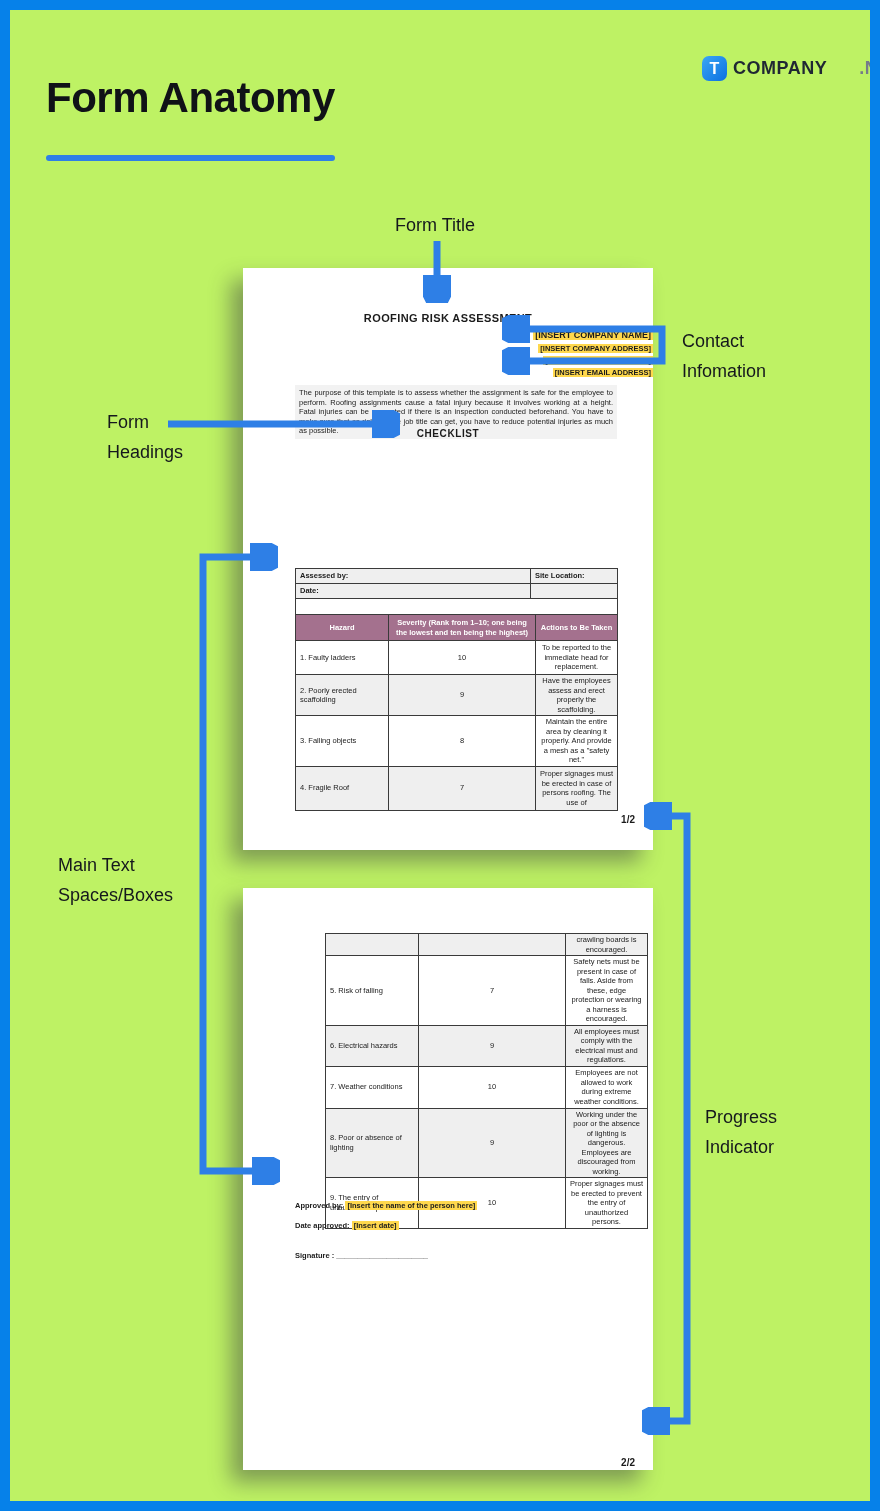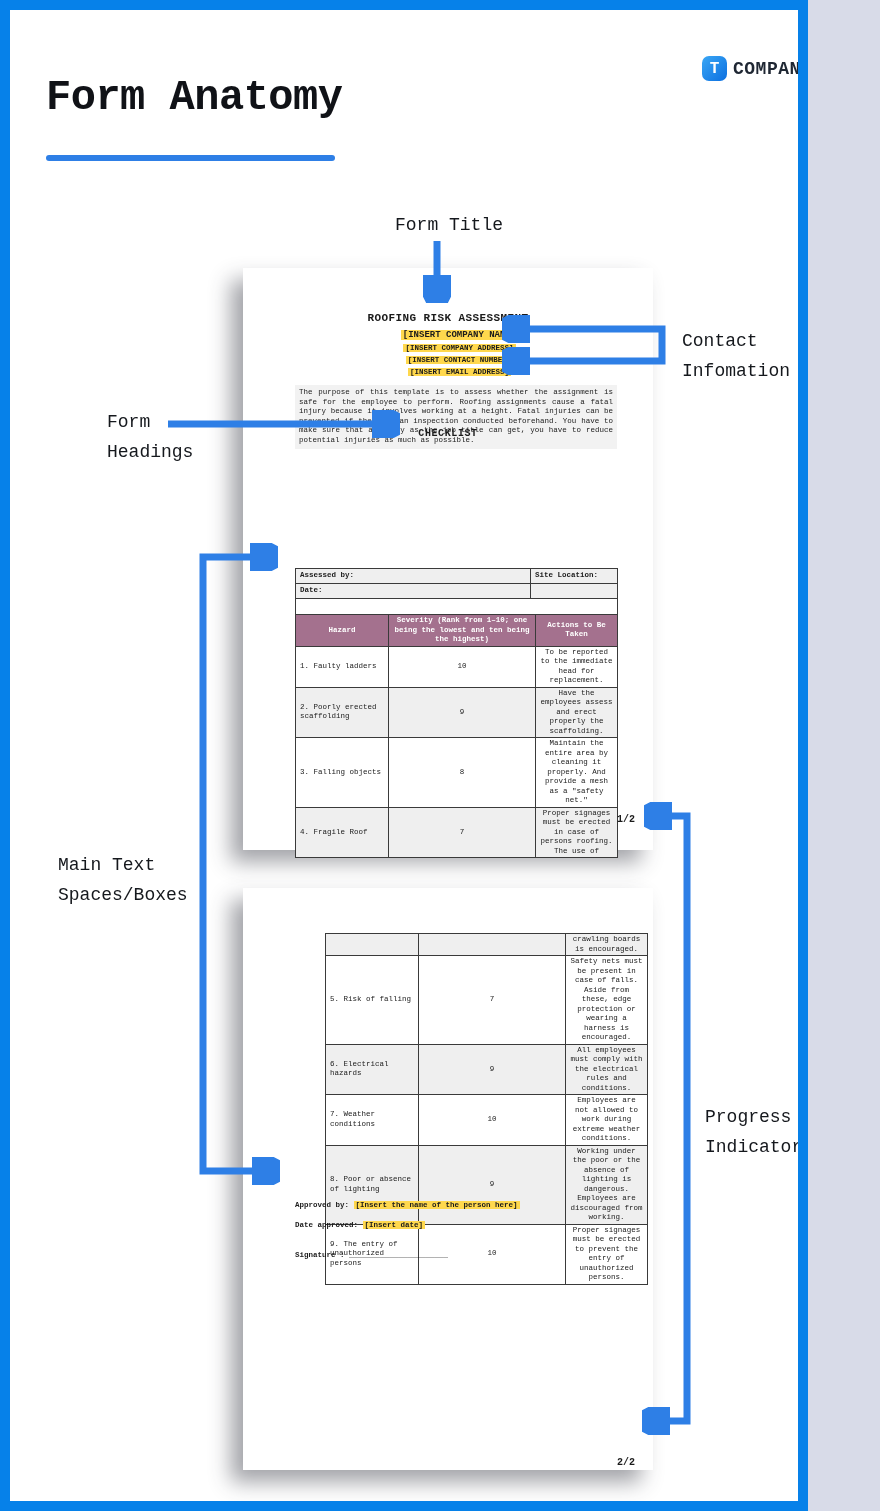--- a/index.html
+++ b/index.html
@@ -1,20 +1,20 @@
 <!DOCTYPE html>
 <html><head>
 <meta charset="utf-8">
 <style>
   * { margin:0; padding:0; box-sizing:border-box; }
   html,body { background:#d8dbe8; }
   .canvas {
-    position:relative; width:808px; height:1511px;
-    background:#ffffff; border:10px solid #0681e9;
-    font-family:Liberation Mono, monospace; overflow:hidden;
+    position:relative; width:880px; height:1511px;
+    background:#bef264; border:10px solid #0681e9;
+    font-family:Liberation Sans, sans-serif; overflow:hidden;
   }
   
   .page-title { position:absolute; left:36px; top:64px; font-size:42px; font-weight:bold; color:#101217; letter-spacing:-0.5px; }
   .title-underline { position:absolute; left:36px; top:145px; width:289px; height:6px; background:#2e7fe6; border-radius:3px; }
   .brand { position:absolute; left:692px; top:46px; display:flex; align-items:center; }
   .brand-icon { width:25px; height:25px; border-radius:7px; background:linear-gradient(135deg,#3aa7f5,#0c6fe0);
     color:#fff; font-weight:bold; font-size:16px; display:flex; align-items:center; justify-content:center; margin-right:6px; }
   .brand-name { font-size:18px; font-weight:bold; color:#1f2733; letter-spacing:0.5px; }
   .brand-tld { font-size:18px; font-weight:bold; color:#757c89; letter-spacing:0.5px;margin-left:32px; }
   
@@ -25,21 +25,21 @@
   .ann-maintext { left:48px; top:840px; }
   .ann-progress { left:695px; top:1092px; }
   
   .arrows { position:absolute; left:0; top:0; width:860px; height:1491px; pointer-events:none; z-index:5; }
   .arrows path { fill:none; stroke:#2e7fe6; stroke-width:7; }
   
   .sheet { position:absolute; left:233px; width:410px; height:582px; background:#ffffff;
     box-shadow:-12px 12px 20px rgba(48,52,62,0.45); color:#1b1b1b; }
   .sheet1 { top:258px; } .sheet2 { top:878px; }
   .doc-title { position:absolute; top:44px; left:0; width:100%; text-align:center; font-size:11px; font-weight:bold; letter-spacing:0.4px; }
-  .contact-block { position:absolute; top:61px; left:0; width:100%; text-align:center;padding-left:23px; }
+  .contact-block { position:absolute; top:61px; left:0; width:100%; text-align:right;padding-left:23px; }
   .contact-block div { margin-bottom:1px; }
   .hl { background:#ffd84d; padding:0 2px; font-weight:bold; }
   .cl-0 { font-size:9px; line-height:13px; }
   .cl-s { font-size:7.5px; line-height:11px; }
   .purpose { position:absolute; left:52px; top:117px; width:322px; background:#f2f2f2; padding:3px 4px;
     font-size:7.5px; line-height:9.6px; text-align:justify; font-weight:500; }
   .section-heading { position:absolute; top:160px; left:0; width:100%; text-align:center; font-size:10px; font-weight:bold; letter-spacing:0.6px; }
   table { border-collapse:collapse; table-layout:fixed; }
   td,th { border:1px solid #3a3a3a; vertical-align:middle; font-size:7.5px; line-height:9.5px; padding:1px 4px; }
   .mtable { position:absolute; left:52px; top:300px; width:322px; }
@@ -190,21 +190,21 @@
         <td class="ac">crawling boards is encouraged.</td>
       </tr>
       <tr class="r1">
         <td class="hz">5. Risk of falling</td>
         <td class="sv">7</td>
         <td class="ac">Safety nets must be present in case of falls. Aside from these, edge protection or wearing a harness is encouraged.</td>
       </tr>
       <tr class="r2 alt">
         <td class="hz">6. Electrical hazards</td>
         <td class="sv">9</td>
-        <td class="ac">All employees must comply with the electrical rules and conditions.</td>
+        <td class="ac">All employees must comply with the electrical must and regulations.</td>
       </tr>
       <tr class="r3">
         <td class="hz">7. Weather conditions</td>
         <td class="sv">10</td>
         <td class="ac">Employees are not allowed to work during extreme weather conditions.</td>
       </tr>
       <tr class="r4 alt">
         <td class="hz">8. Poor or absence of lighting</td>
         <td class="sv">9</td>
         <td class="ac">Working under the poor or the absence of lighting is dangerous. Employees are discouraged from working.</td>

